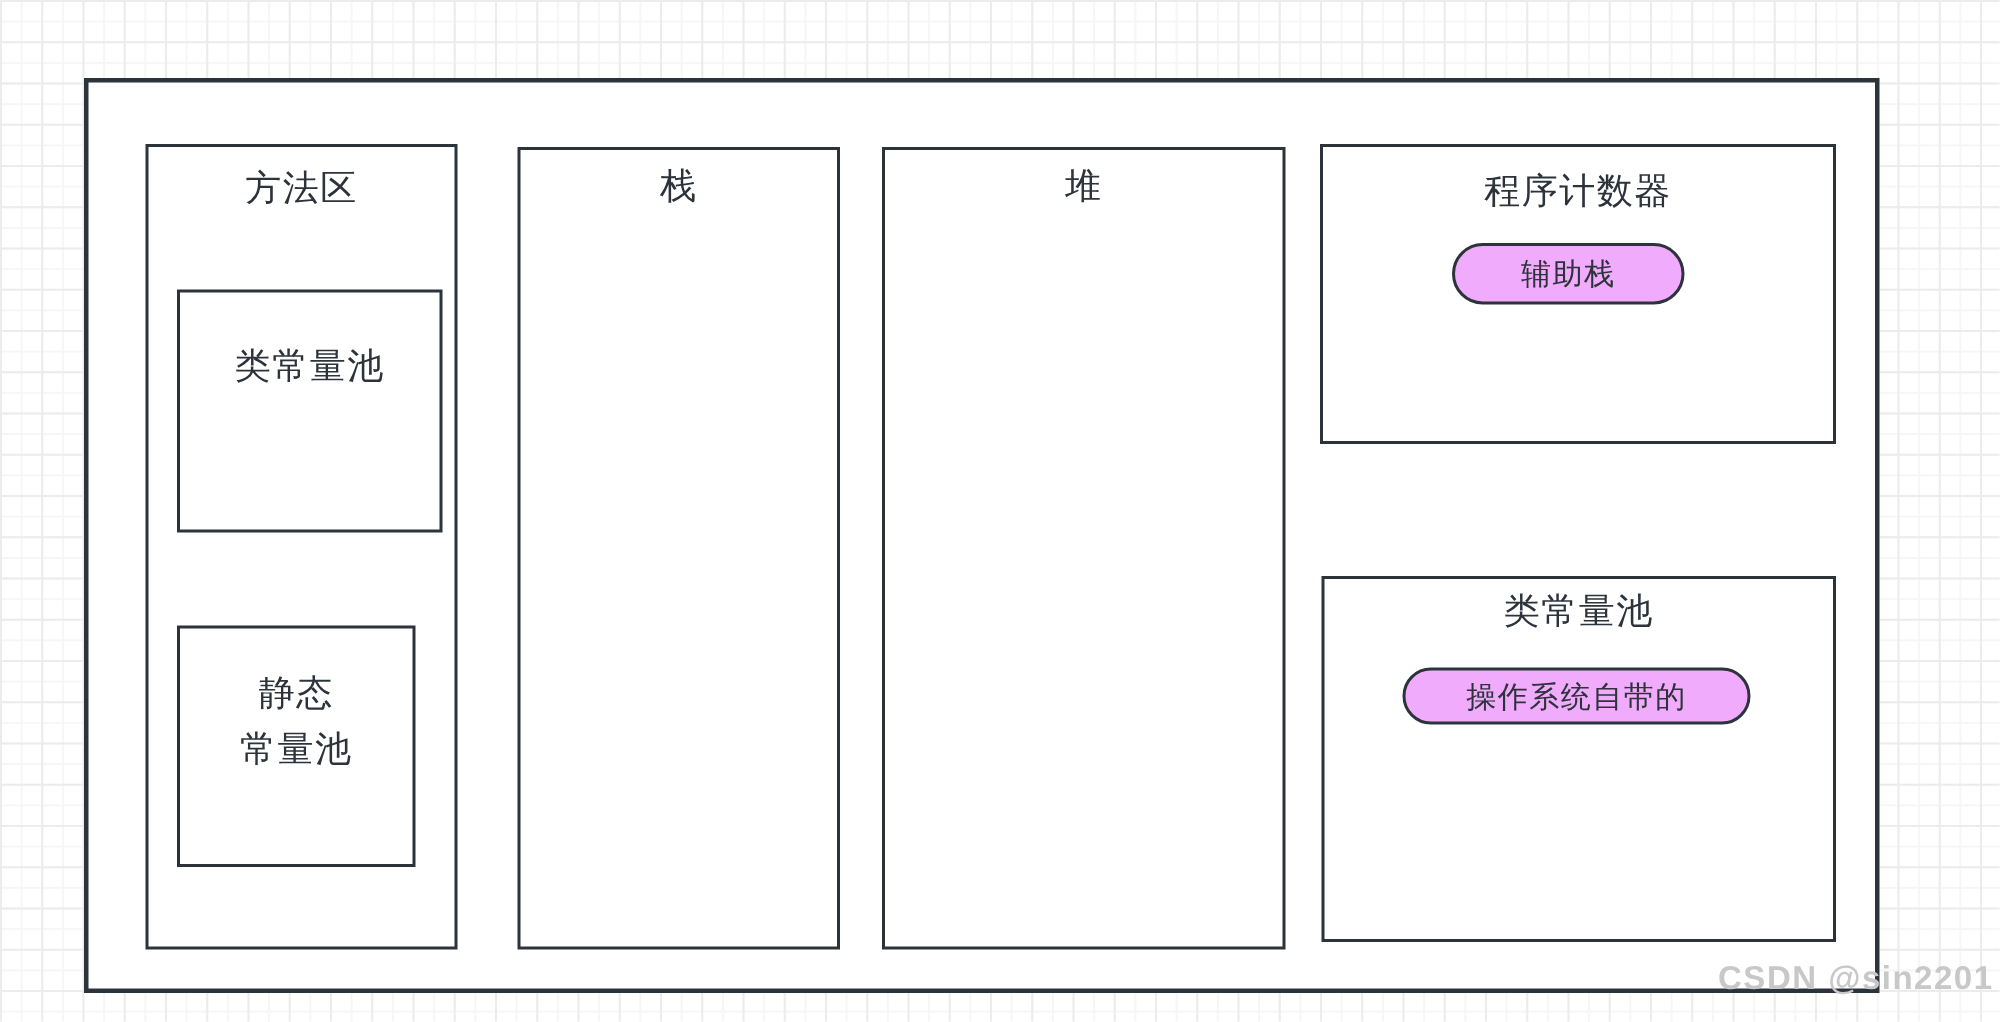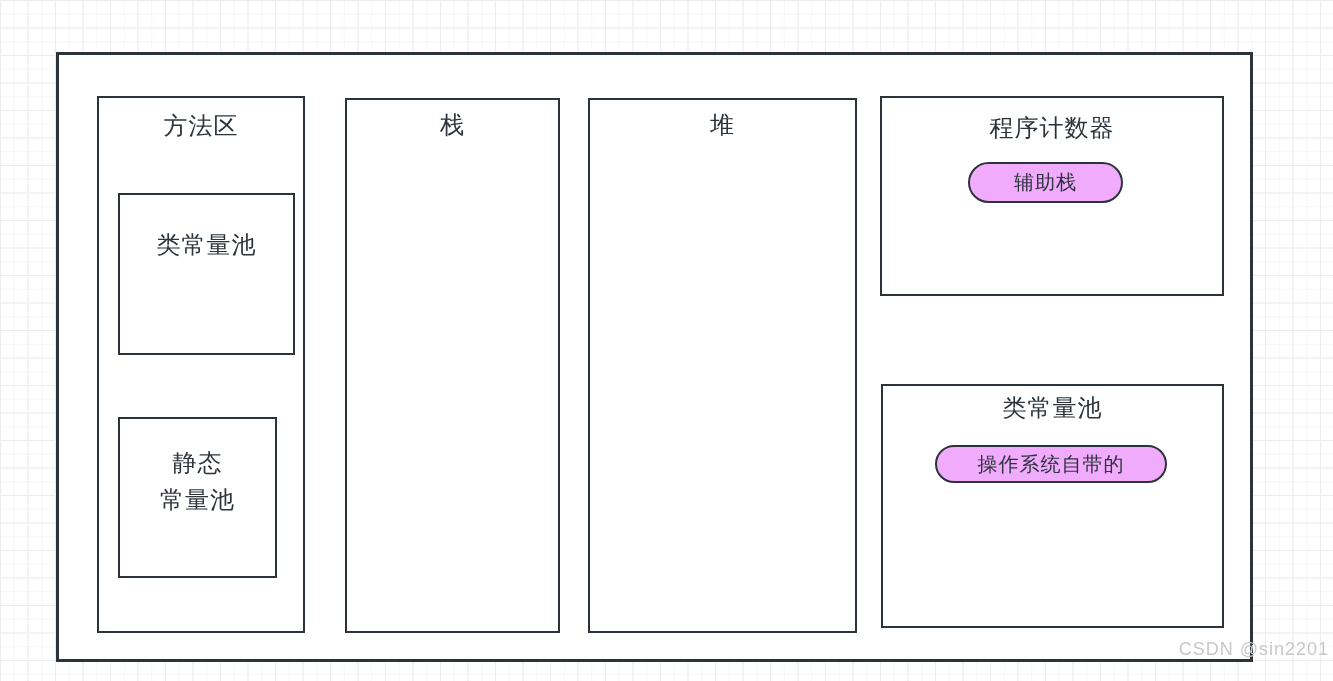--- a/index.html
+++ b/index.html
@@ -75,25 +75,26 @@
     color: #2d333b;
     letter-spacing: 1px;
   }
   .aux-pill { left: 968px; top: 162px; width: 155px; height: 41px; }
   .os-pill  { left: 935px; top: 445px; width: 232px; height: 38px; }
 
   .watermark {
     position: absolute;
     right: 4px;
     top: 639px;
-    font-size: 18px;
+    font-size: 22px;
     color: #c8c8c8;
     letter-spacing: 1px;
     z-index: 10;
     white-space: nowrap;
+    font-weight: bold;
   }
 </style>
 </head>
 <body>
 
 <div class="outer-frame"></div>
 
 <div class="box method-area">
   <div class="box-title">方法区</div>
 </div>

